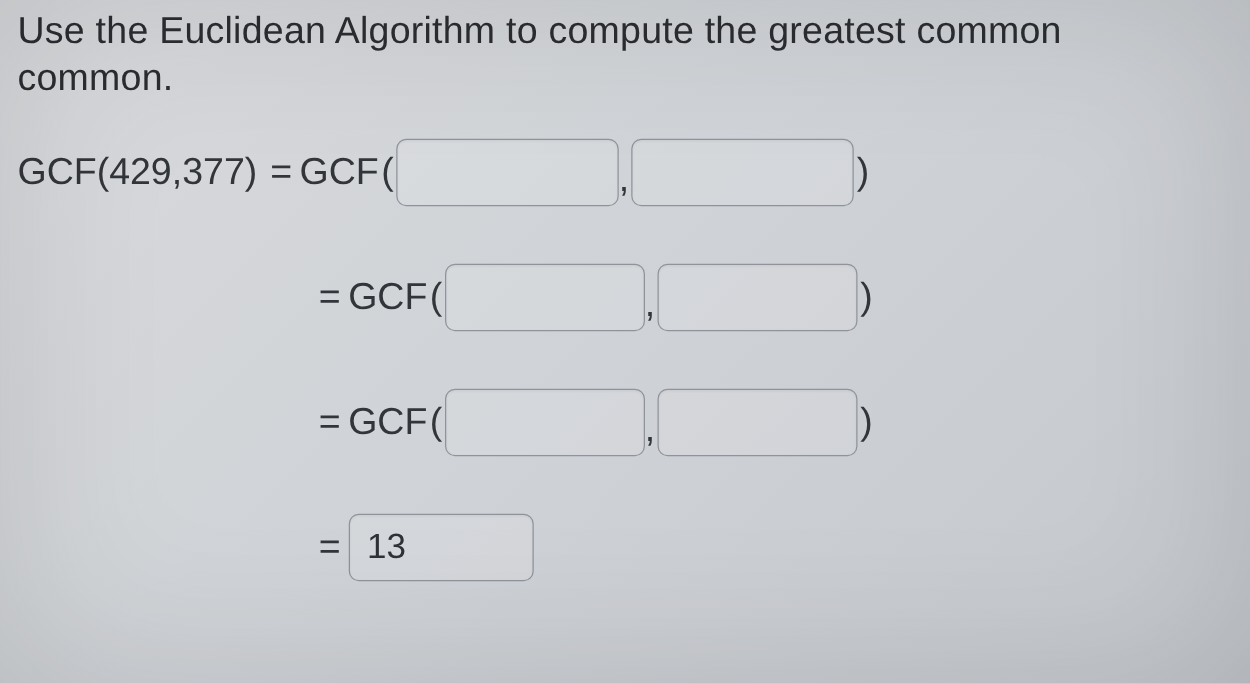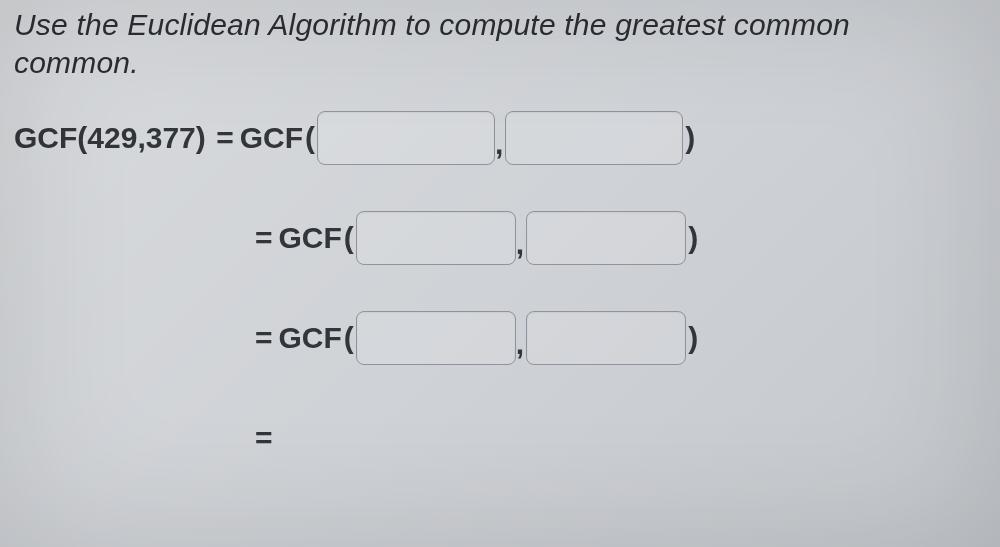--- a/index.html
+++ b/index.html
@@ -18,27 +18,25 @@
     color: #2a2c30;
     padding: 6px 10px 10px 14px;
     position: relative;
   }
   .instruction {
     font-size: 30px;
     line-height: 1.25;
     color: #2b2d31;
     letter-spacing: 0.2px;
     margin-bottom: 28px;
-    font-style: italic;
   }
   .work-area {
     display: flex;
     flex-direction: column;
     gap: 42px;
-    font-weight: bold;
   }
   .row {
     display: flex;
     align-items: center;
     min-height: 58px;
   }
   .lhs {
     font-size: 30px;
     color: #323539;
     white-space: pre;
@@ -139,17 +137,18 @@
     <span class="paren">(</span>
     <span class="input-box box-med"></span>
     <span class="comma">,</span>
     <span class="input-box box-med"></span>
     <span class="paren">)</span>
   </div>
 
   <div class="row">
     <span class="indent-lhs lhs"></span>
     <span class="eq">=</span>
+    <span class="input-box box-ans">13</span>
   </div>
 
 </div>
 
 <div class="vignette"></div>
 
 </body></html>

